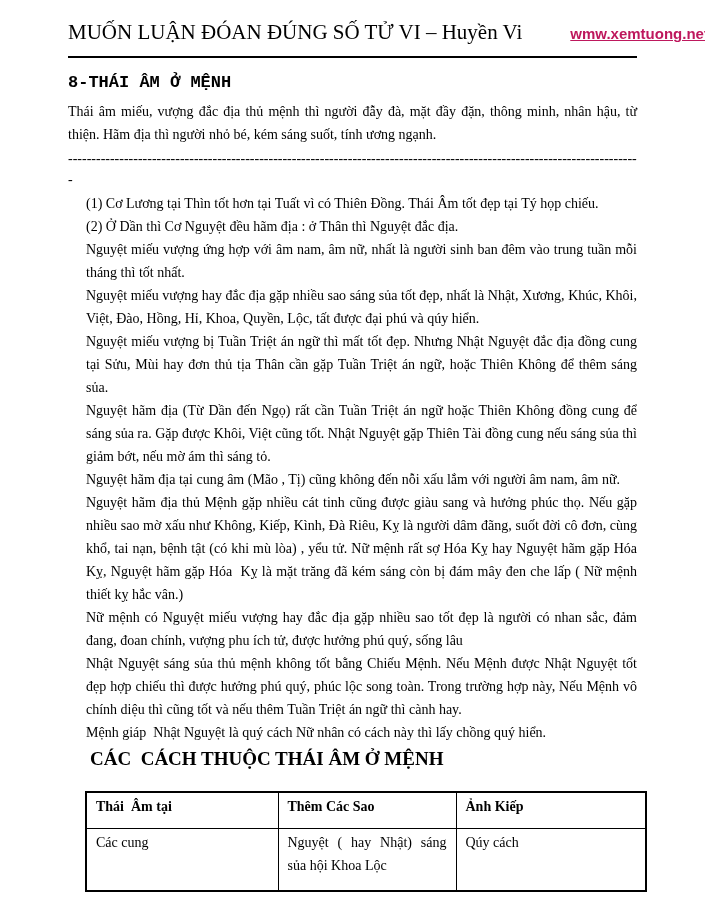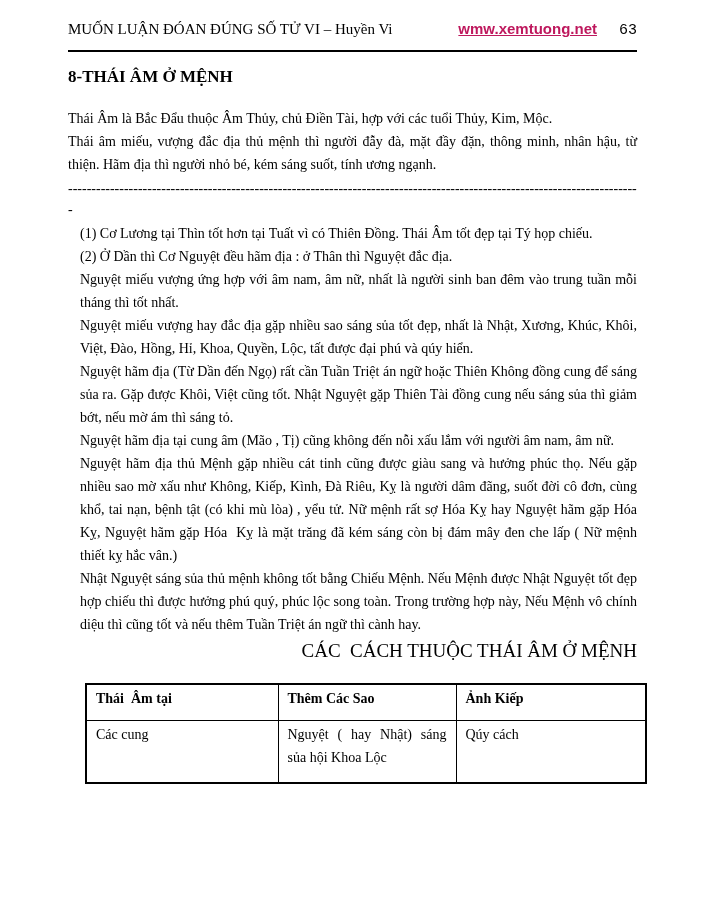--- a/index.html
+++ b/index.html
@@ -15,21 +15,21 @@
     padding: 20px 68px 0 68px;
     box-sizing: border-box;
   }
   
   .header {
     display: flex;
     align-items: baseline;
     justify-content: space-between;
   }
   .header-title {
-    font-size: 15px;
+    font-size: 21px;
     white-space: nowrap;
   }
   .header-right {
     display: flex;
     align-items: baseline;
     gap: 22px;
   }
   .header-link {
     font-family: Liberation Sans, sans-serif;
     font-weight: bold;
@@ -43,22 +43,23 @@
   .page-number { font-size: 15px; font-family: Liberation Mono, monospace; }
   .header-rule {
     border: none;
     border-top: 2px solid #000;
     margin: 11px 0 0 0;
   }
   
   .section-title {
     font-size: 17px;
     font-weight: bold;
-    margin: 15px 0 20px 0;
+    margin: 15px 0 8px 0;
     white-space: pre-wrap;
+    font-family: Liberation Mono, monospace;
   }
   
   .para {
     font-size: 14px;
     line-height: 23px;
     text-align: justify;
     margin: 0;
     white-space: pre-wrap;
   }
   .divider-line {
@@ -66,27 +67,26 @@
     line-height: 21px;
     white-space: nowrap;
     overflow: hidden;
     margin-top: 2px;
   }
   .divider-tail {
     font-size: 14px;
     line-height: 21px;
     margin-bottom: 2px;
   }
-  .notes { margin-left: 12px; }
+  .notes { margin-left: 18px; }
   .subsection-title {
     font-size: 19px;
-    font-weight: normal;
+    font-weight: bold;
     margin: 4px 0 0 22px;
     white-space: pre-wrap;
-    text-align: right;
   }
   
   .cach-table {
     border-collapse: collapse;
     margin: 21px 0 0 17px;
     width: 560px;
     table-layout: fixed;
     font-size: 14px;
   }
   .cach-table th, .cach-table td {
@@ -112,35 +112,37 @@
     <span class="header-title">MUỐN LUẬN ĐÓAN ĐÚNG SỐ TỬ VI – Huyền Vi</span>
     <span class="header-right">
       <a class="header-link">wmw.xemtuong.net</a>
       <span class="page-number">63</span>
     </span>
   </div>
   <hr class="header-rule">
 
   <div class="section-title">8-THÁI ÂM Ở MỆNH</div>
 
-  <p class="para">Thái Âm là Bắc Đẩu thuộc Âm Thủy, chủ Điền Tài, hợp với các tuổi Thủy, Kim, Mộc.</p>
   <p class="para">Thái âm miếu, vượng đắc địa thủ mệnh thì người đẫy đà, mặt đầy đặn, thông minh, nhân hậu, từ thiện. Hãm địa thì người nhỏ bé, kém sáng suốt, tính ương ngạnh.</p>
 
   <div class="divider-line">------------------------------------------------------------------------------------------------------------------------------------------------------------</div>
   <div class="divider-tail">-</div>
 
   <div class="notes">
     <p class="para">(1) Cơ Lương tại Thìn tốt hơn tại Tuất vì có Thiên Đồng. Thái Âm tốt đẹp tại Tý họp chiếu.</p>
     <p class="para">(2) Ở Dần thì Cơ Nguyệt đều hãm địa : ở Thân thì Nguyệt đắc địa.</p>
     <p class="para">Nguyệt miếu vượng ứng hợp với âm nam, âm nữ, nhất là người sinh ban đêm vào trung tuần mỗi tháng thì tốt nhất.</p>
     <p class="para">Nguyệt miếu vượng hay đắc địa gặp nhiều sao sáng sủa tốt đẹp, nhất là Nhật, Xương, Khúc, Khôi, Việt, Đào, Hồng, Hỉ, Khoa, Quyền, Lộc, tất được đại phú và qúy hiển.</p>
+    <p class="para">Nguyệt miếu vượng bị Tuần Triệt án ngữ thì mất tốt đẹp. Nhưng Nhật Nguyệt đắc địa đồng cung tại Sửu, Mùi hay đơn thủ tịa Thân cần gặp Tuần Triệt án ngữ, hoặc Thiên Không để thêm sáng sủa.</p>
     <p class="para">Nguyệt hãm địa (Từ Dần đến Ngọ) rất cần Tuần Triệt án ngữ hoặc Thiên Không đồng cung để sáng sủa ra. Gặp được Khôi, Việt cũng tốt. Nhật Nguyệt gặp Thiên Tài đồng cung nếu sáng sủa thì giảm bớt, nếu mờ ám thì sáng tỏ.</p>
     <p class="para">Nguyệt hãm địa tại cung âm (Mão , Tị) cũng không đến nỗi xấu lắm với người âm nam, âm nữ.</p>
     <p class="para">Nguyệt hãm địa thủ Mệnh gặp nhiều cát tinh cũng được giàu sang và hưởng phúc thọ. Nếu gặp nhiều sao mờ xấu như Không, Kiếp, Kình, Đà Riêu, Kỵ là người dâm đãng, suốt đời cô đơn, cùng khổ, tai nạn, bệnh tật (có khi mù lòa) , yểu tử. Nữ mệnh rất sợ Hóa Kỵ hay Nguyệt hãm gặp Hóa  Kỵ, Nguyệt hãm gặp Hóa  Kỵ là mặt trăng đã kém sáng còn bị đám mây đen che lấp ( Nữ mệnh thiết kỵ hắc vân.)</p>
+    <p class="para">Nữ mệnh có Nguyệt miếu vượng hay đắc địa gặp nhiều sao tốt đẹp là người có nhan sắc, đảm đang, đoan chính, vượng phu ích tử, được hưởng phú quý, sống lâu</p>
     <p class="para">Nhật Nguyệt sáng sủa thủ mệnh không tốt bằng Chiếu Mệnh. Nếu Mệnh được Nhật Nguyệt tốt đẹp hợp chiếu thì được hưởng phú quý, phúc lộc song toàn. Trong trường hợp này, Nếu Mệnh vô chính diệu thì cũng tốt và nếu thêm Tuần Triệt án ngữ thì cành hay.</p>
+    <p class="para">Mệnh giáp  Nhật Nguyệt là quý cách Nữ nhân có cách này thì lấy chồng quý hiển.</p>
   </div>
 
   <div class="subsection-title">CÁC  CÁCH THUỘC THÁI ÂM Ở MỆNH</div>
 
   <table class="cach-table">
     <colgroup>
       <col style="width:192px">
       <col style="width:178px">
       <col style="width:190px">
     </colgroup>

